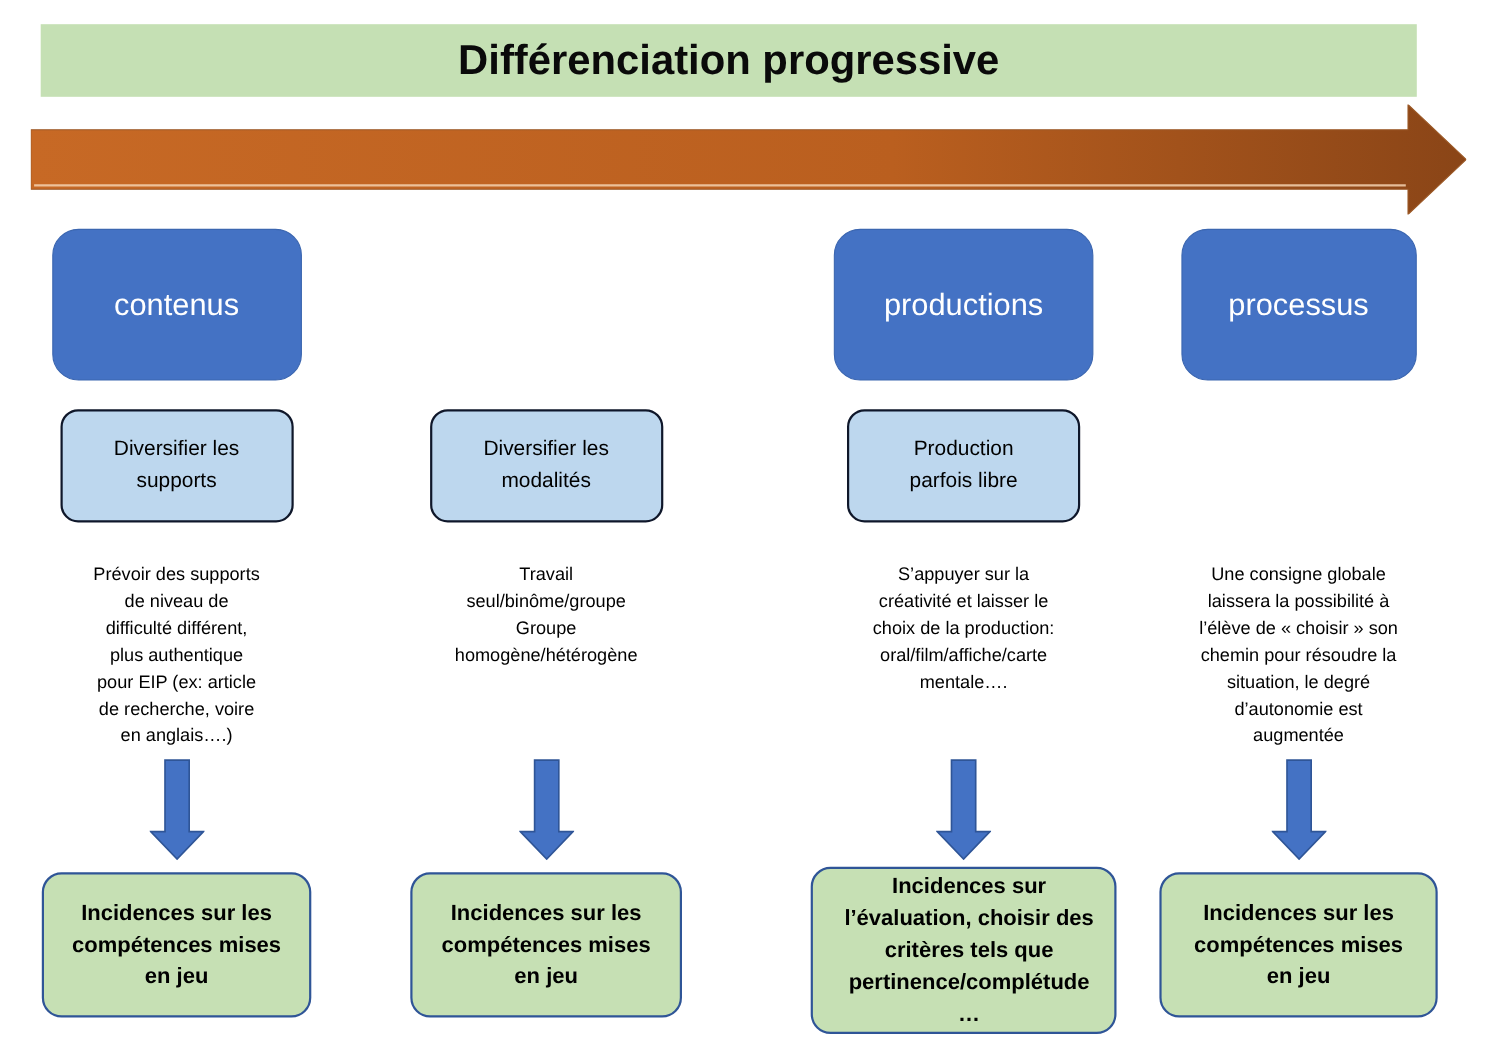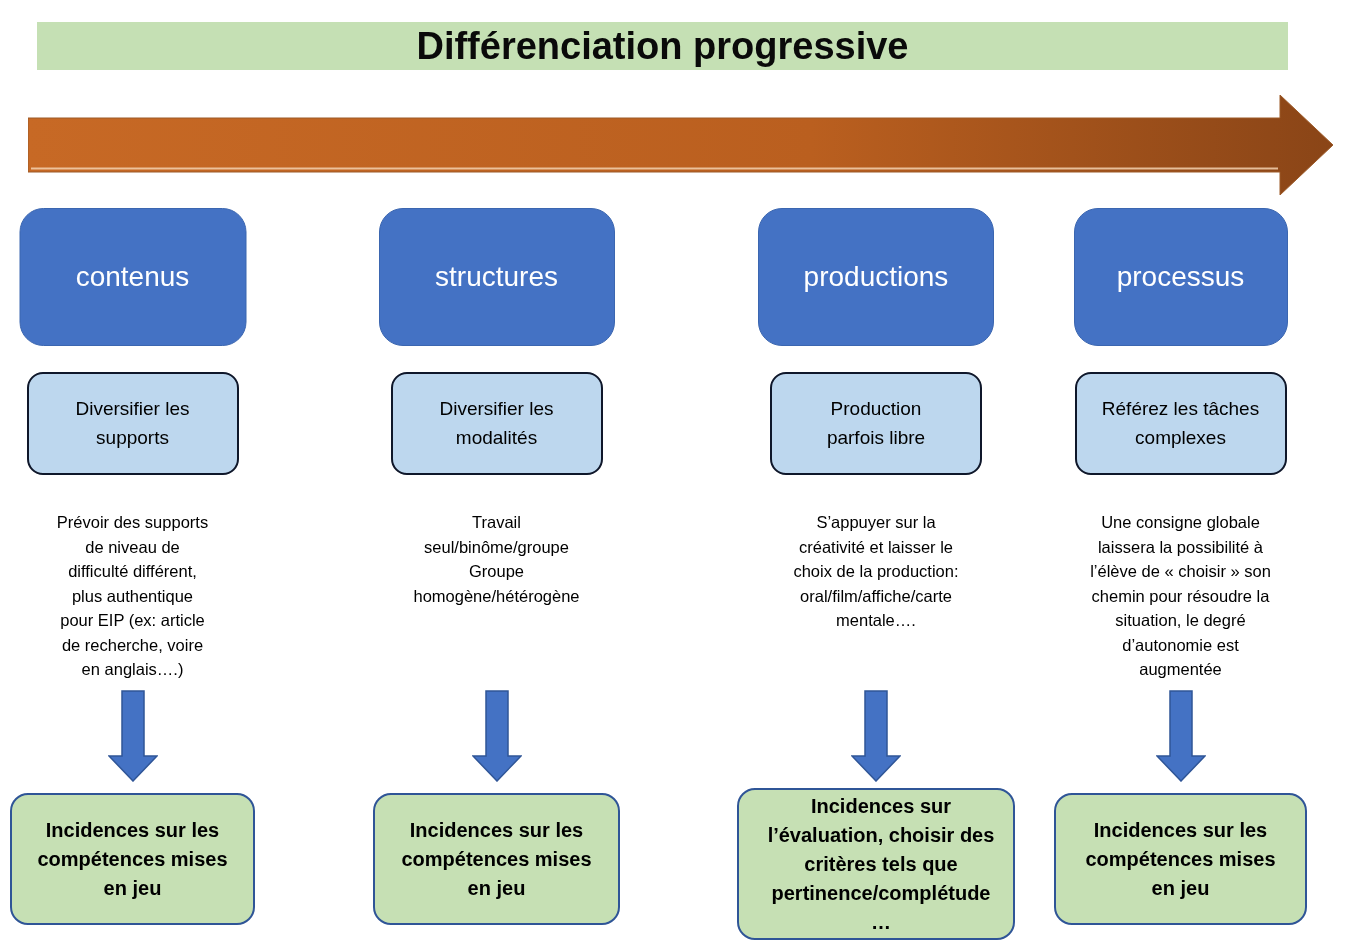--- a/index.html
+++ b/index.html
@@ -1,31 +1,31 @@
 <!DOCTYPE html>
 <html><head>
 <meta charset="utf-8">
 <style>
   html, body { margin:0; padding:0; background:#ffffff; }
   body { font-family:"Liberation Sans", sans-serif; color:#000; }
   .canvas { position:relative; width:1358px; height:945px; background:#ffffff; overflow:hidden; }
 
   
   .title-bar {
-    position:absolute; left:37px; top:22px; width:1251px; height:48px;
+    position:absolute; left:37px; top:22px; width:1251px; height:66px;
     background:#C5E0B4; display:flex; align-items:center; justify-content:center;text-align:right;
   }
   .title-bar .title-text { font-size:38px; font-weight:bold; color:#0a0a0a; }
 
   
   .flow-arrow { position:absolute; left:28px; top:95px; width:1305px; height:100px; }
 
   
   .column { position:absolute; top:0; height:945px; }
-  .col-0 { left:10px;   width:245px;text-decoration:underline; }
+  .col-0 { left:38px;   width:245px;text-decoration:underline; }
   .col-1 { left:373px;  width:247px; }
   .col-2 { left:737px;  width:278px; }
   .col-3 { left:1054px; width:253px; }
 
   .header-box {
     position:absolute; top:208px; height:138px; left:50%; transform:translateX(-50%);
     background:#4472C4; border:1px solid #3B66B0; border-radius:24px;
     display:flex; align-items:center; justify-content:center;
     color:#ffffff; font-size:28px; box-sizing:border-box;
   }
@@ -97,23 +97,20 @@
       <polygon points="14,1 36,1 36,66 49,66 25,91 1,66 14,66" fill="#4472C4" stroke="#2F5597" stroke-width="1.5"></polygon>
     </svg>
     <div class="outcome-box">
       <span>Incidences sur les
 compétences mises
 en jeu</span>
     </div>
   </div>
 
   <div class="column col-1">
-    <div class="header-box">
-      <span>structures</span>
-    </div>
     <div class="strategy-box">
       <span>Diversifier les
 modalités</span>
     </div>
     <div class="desc-text">Travail
 seul/binôme/groupe
 Groupe
 homogène/hétérogène</div>
     <svg class="down-arrow" viewBox="0 0 50 92">
       <polygon points="14,1 36,1 36,66 49,66 25,91 1,66 14,66" fill="#4472C4" stroke="#2F5597" stroke-width="1.5"></polygon>
@@ -147,24 +144,20 @@
 critères tels que
 pertinence/complétude
 …</span>
     </div>
   </div>
 
   <div class="column col-3">
     <div class="header-box">
       <span>processus</span>
     </div>
-    <div class="strategy-box">
-      <span>Référez les tâches
-complexes</span>
-    </div>
     <div class="desc-text">Une consigne globale
 laissera la possibilité à
 l’élève de « choisir » son
 chemin pour résoudre la
 situation, le degré
 d’autonomie est
 augmentée</div>
     <svg class="down-arrow" viewBox="0 0 50 92">
       <polygon points="14,1 36,1 36,66 49,66 25,91 1,66 14,66" fill="#4472C4" stroke="#2F5597" stroke-width="1.5"></polygon>
     </svg>

